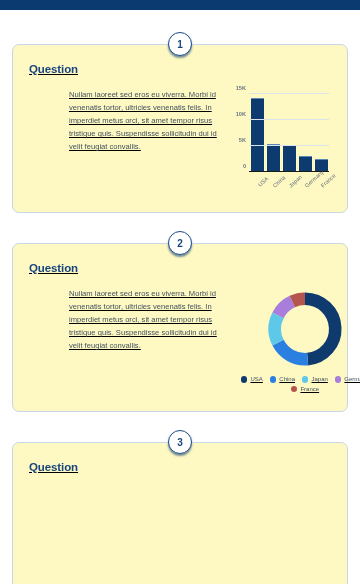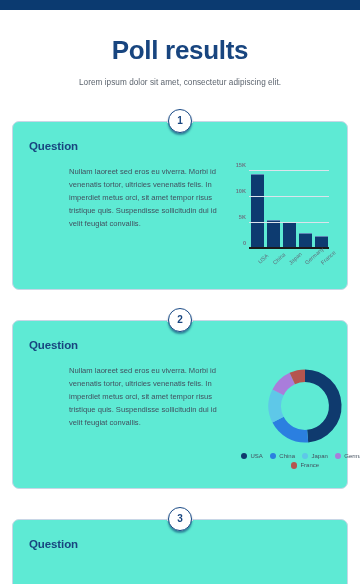--- a/index.html
+++ b/index.html
@@ -33,25 +33,26 @@
     background: #ffffff; border: 1.6px solid #1b4b86;
     box-shadow: 0 2px 2px rgba(11,58,112,0.55);
     display: flex; align-items: center; justify-content: center;
     font-size: 10px; font-weight: bold; color: #18457f;
     z-index: 3;
   }
 
   .card {
     position: relative;
     margin: 0 12px;
-    background: #5eead4;
+    background: #fef9c3;
     border: 1px solid #c8d6e6;
     border-radius: 7px;
     padding: 18px 16px 16px;
     min-height: 168px;
+    text-decoration: underline;
   }
   .card::before {
     
     content: ""; position: absolute; top: -1px; left: 50%;
     transform: translateX(-50%); width: 26px; height: 2px;
     background: #eef2f7; z-index: 2;
   }
 
   .q-title {
     font-size: 11.5px; font-weight: bold; color: #18457f;
@@ -114,24 +115,20 @@
   .swatch { width: 6.5px; height: 6.5px; border-radius: 50%; flex: 0 0 auto; }
   .legend-label { font-size: 6px; color: #43505e; }
 </style>
 </head>
 <body>
 
 <div class="page">
 
   <div class="topbar"></div>
 
-  <div class="header">
-    <div class="title">Poll results</div>
-    <div class="subtitle">Lorem ipsum dolor sit amet, consectetur adipiscing elit.</div>
-  </div>
 
   <div class="cards">
 
     <div class="card-wrap">
       <div class="badge">1</div>
       <div class="card">
         <div class="q-title">Question</div>
         <div class="card-body">
           <div class="q-text">Nullam laoreet sed eros eu viverra. Morbi id venenatis tortor, ultricies venenatis felis. In imperdiet metus orci, sit amet tempor risus tristique quis. Suspendisse sollicitudin dui id velit feugiat convallis.</div>
           <div class="viz">

